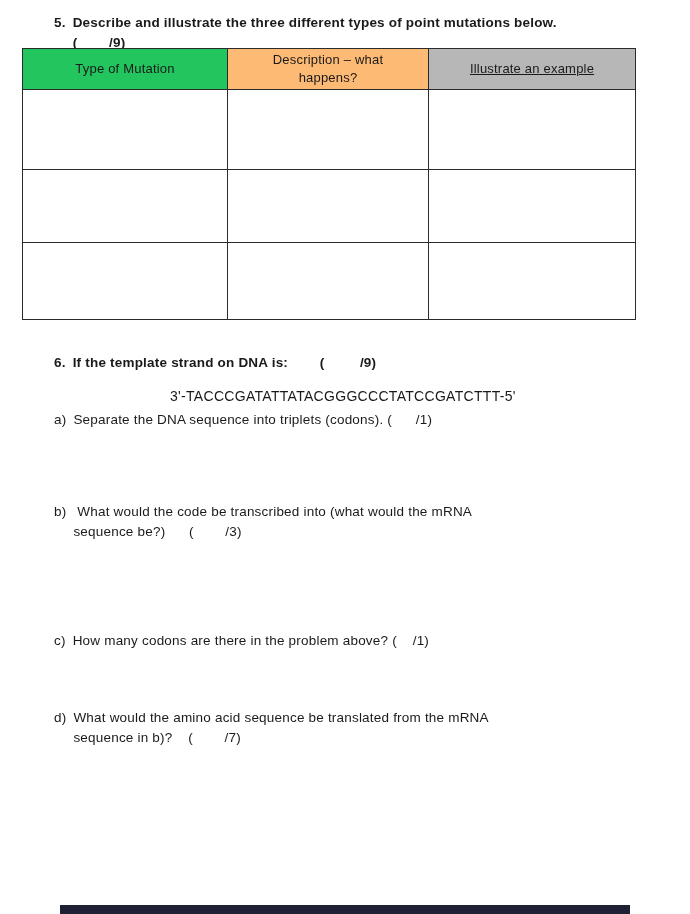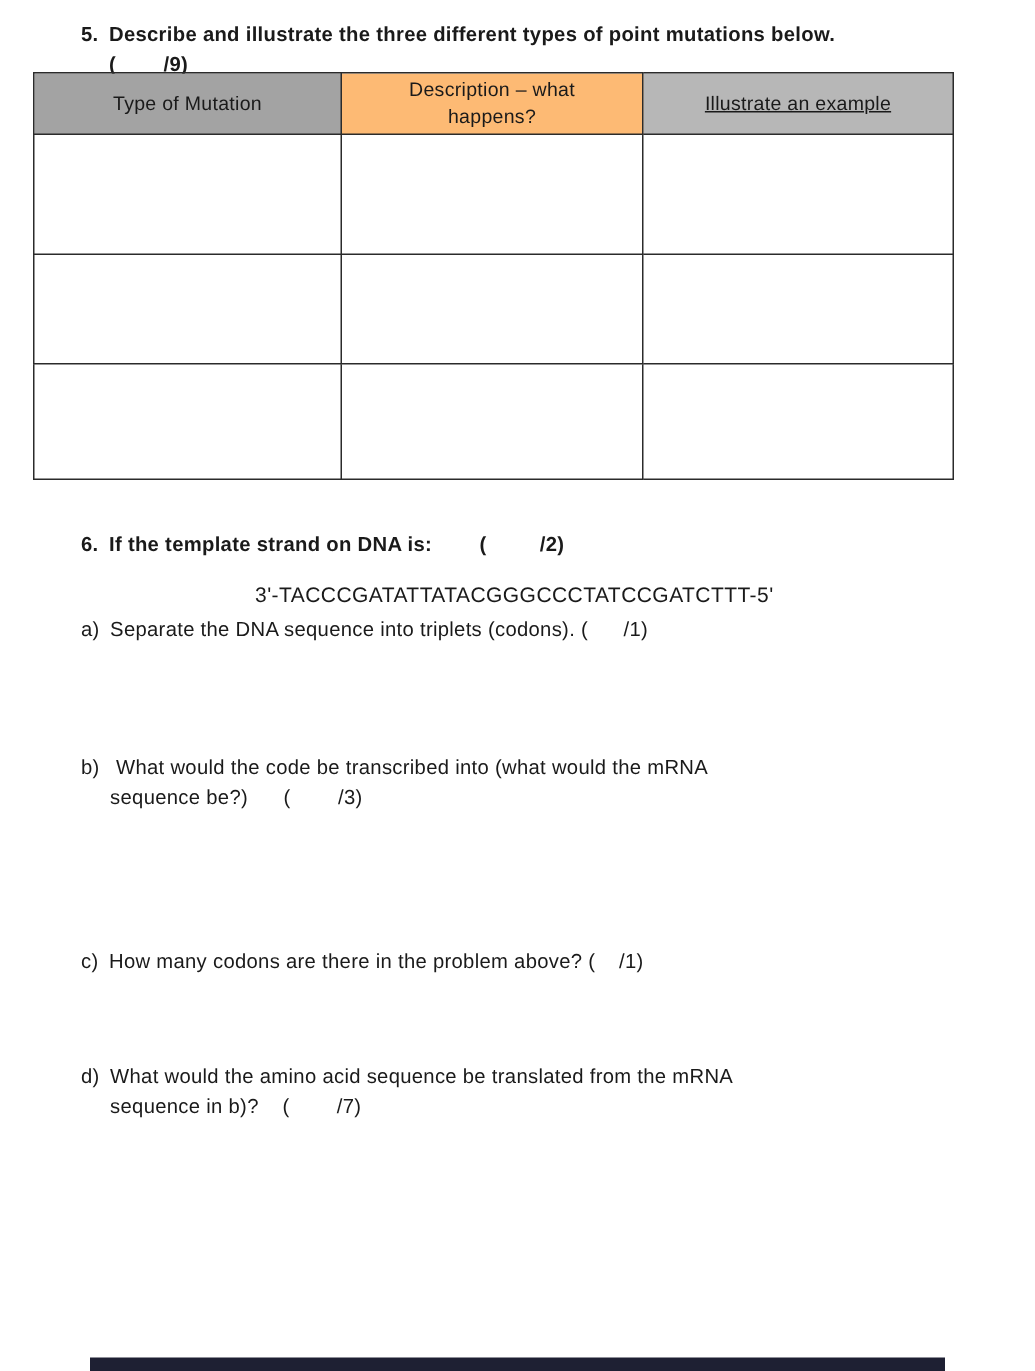--- a/index.html
+++ b/index.html
@@ -92,21 +92,21 @@
   </div>
 
   <table class="mut-table">
     <colgroup>
       <col class="col1">
         <col class="col2">
         <col class="col3">
     </colgroup>
     <thead>
       <tr>
-        <th style="background: #a3a3a3;">Type of Mutation</th>
+        <th style="background: #22c55e;">Type of Mutation</th>
         <th style="background: #fdba74;">Description – what happens?</th>
         <th style="background: rgb(183, 183, 183); text-decoration: underline;">Illustrate an example</th>
       </tr>
     </thead>
     <tbody>
       <tr class="row1">
         <td></td>
         <td></td>
         <td></td>
       </tr>
@@ -118,21 +118,21 @@
       <tr class="row3">
         <td></td>
         <td></td>
         <td></td>
       </tr>
     </tbody>
   </table>
 
   <div class="qblock q6 bold">
     <span class="qlabel">6.</span>
-    <span class="qtext">If the template strand on DNA is:        (         /2)</span>
+    <span class="qtext">If the template strand on DNA is:        (         /9)</span>
   </div>
 
   <div class="sequence">3'-TACCCGATATTATACGGGCCCTATCCGATCTTT-5'</div>
 
   <div class="qblock qa">
     <span class="qlabel">a)</span>
     <span class="qtext">Separate the DNA sequence into triplets (codons). (      /1)</span>
   </div>
 
   <div class="qblock qb">

